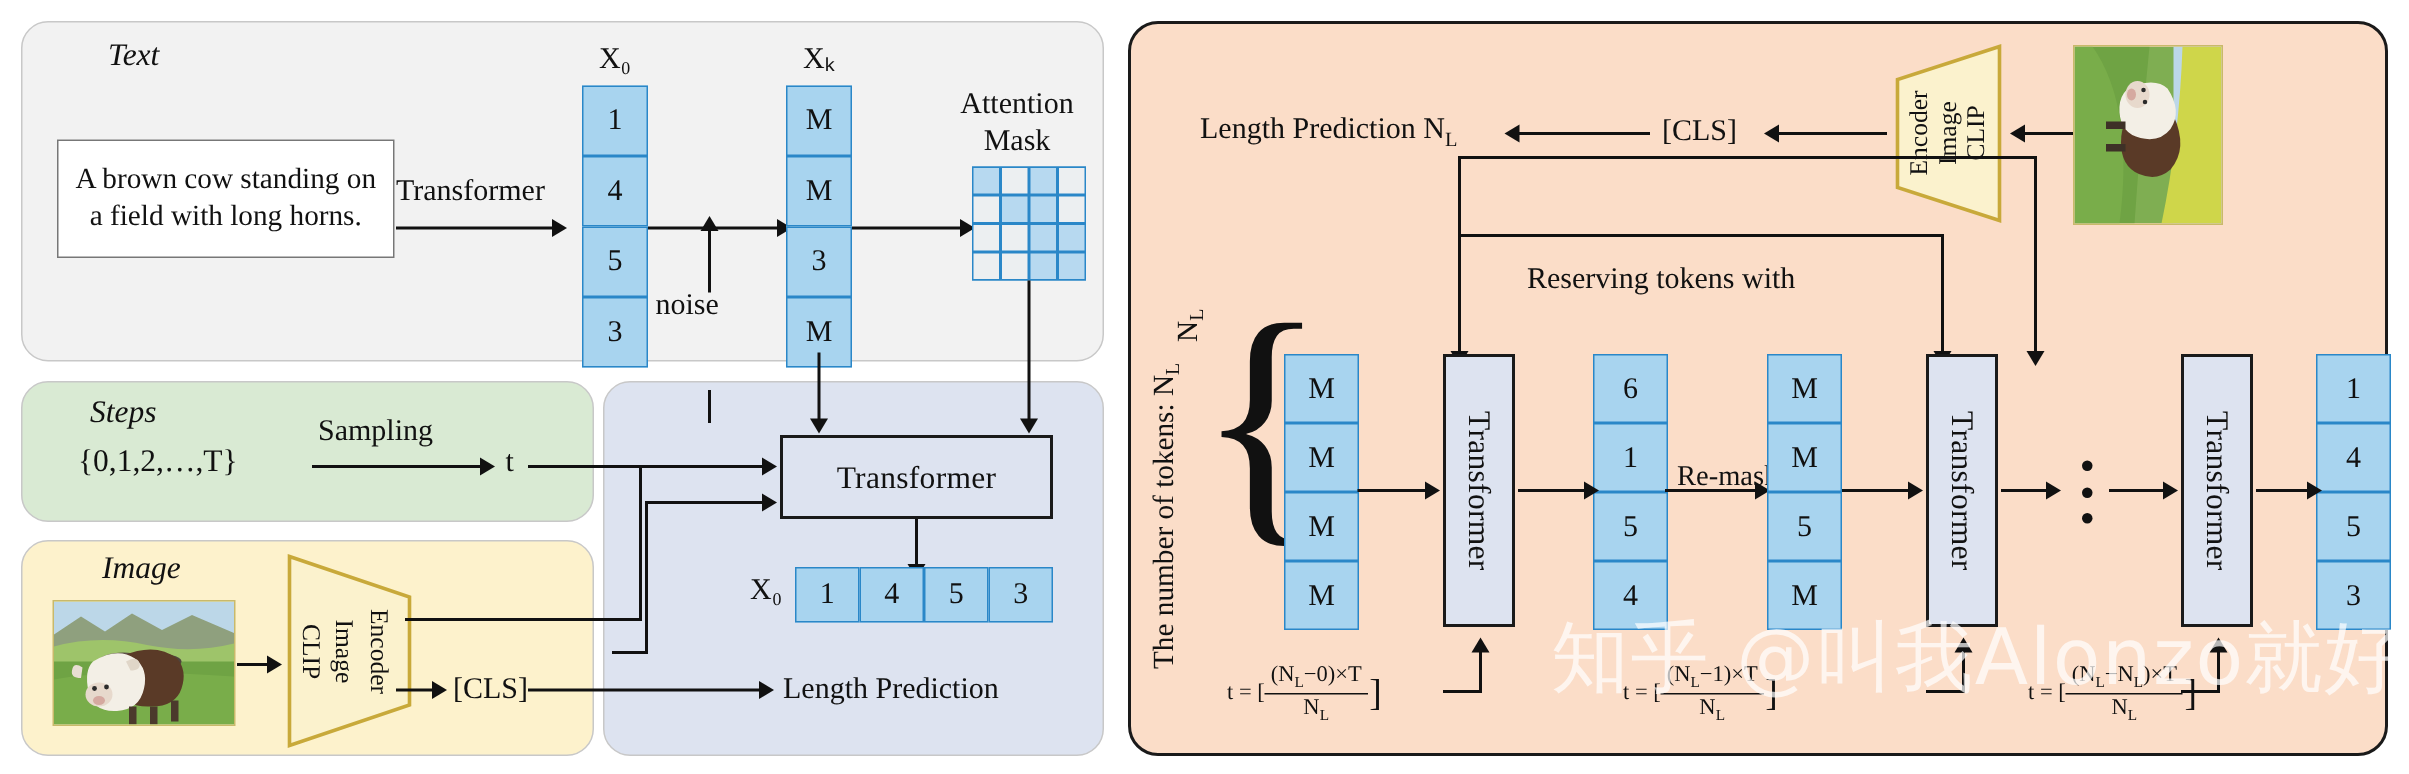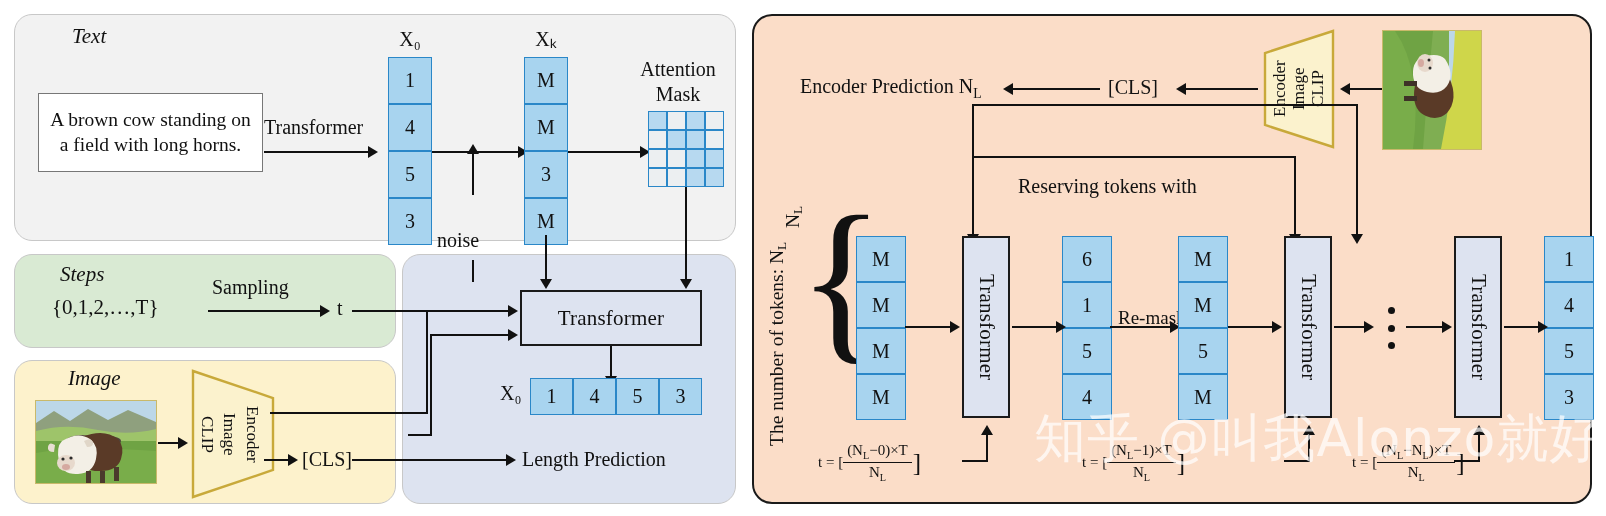--- a/index.html
+++ b/index.html
@@ -95,21 +95,21 @@
   <div class="ah ah-r" style="left:368px;top:146px;"></div>
 
   <div class="lbl" style="left:388px;top:28px;width:44px;text-align:center;">X₀</div>
   <div id="x0col">
       <div class="tok" style="left: 388px; top: 57px; width: 44px; height: 47px;">1</div>
       <div class="tok" style="left: 388px; top: 104px; width: 44px; height: 47px;">4</div>
       <div class="tok" style="left: 388px; top: 151px; width: 44px; height: 47px;">5</div>
       <div class="tok" style="left: 388px; top: 198px; width: 44px; height: 47px;">3</div>
     </div>
 
-  <div class="lbl" style="left:437px;top:192px;margin-top:37px;">noise</div>
+  <div class="lbl" style="left:437px;top:192px;">noise</div>
   <div class="ln vl" style="left:472px;top:151px;height:44px;"></div>
   <div class="ah ah-u" style="left:467px;top:144px;"></div>
 
   <div class="ln hl" style="left:432px;top:151px;width:90px;"></div>
   <div class="ah ah-r" style="left:518px;top:146px;"></div>
 
   <div class="lbl" style="left:524px;top:28px;width:44px;text-align:center;">Xₖ</div>
   <div id="xtcol">
       <div class="tok" style="left: 524px; top: 57px; width: 44px; height: 47px;">M</div>
       <div class="tok" style="left: 524px; top: 104px; width: 44px; height: 47px;">M</div>
@@ -229,21 +229,21 @@
       <div class="tok" style="left: 659px; top: 378px; width: 43px; height: 37px;">3</div>
     </div>
 
   <div class="ln hl" style="left:352px;top:459px;width:158px;"></div>
   <div class="ah ah-r" style="left:506px;top:454px;"></div>
   <div class="lbl" style="left:522px;top:448px;">Length Prediction</div>
 
   <div class="panel panel-infer"></div>
 
   <div class="lbl" style="left:800px;top:75px;">
-    <span>Encoder Prediction N</span><sub>L</sub>
+    <span>Length Prediction N</span><sub>L</sub>
   </div>
   <div class="ln hl" style="left:1010px;top:88px;width:90px;"></div>
   <div class="ah ah-l" style="left:1003px;top:83px;"></div>
   <div class="lbl" style="left:1108px;top:76px;">[CLS]</div>
 
   <div class="trap" style="left:1262px;top:28px;width:74px;height:122px;">
     <svg width="74" height="122" viewBox="0 0 74 122">
       <polygon points="71,3 3,25 3,97 71,119" fill="#fbf2cd" stroke="#c8a93a" stroke-width="2.4"></polygon>
     </svg>
     <div class="tlab" style="left:46px;top:12px;width:20px;height:98px;transform:rotate(180deg);">CLIP</div>

